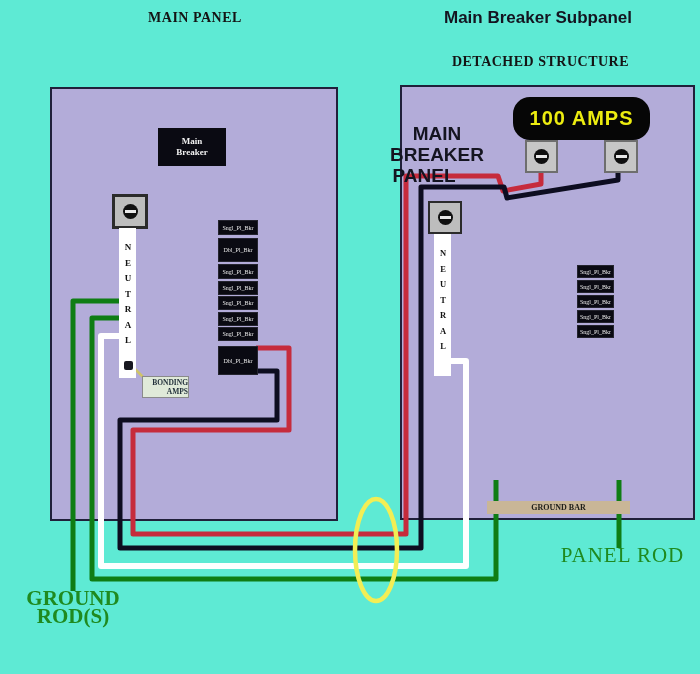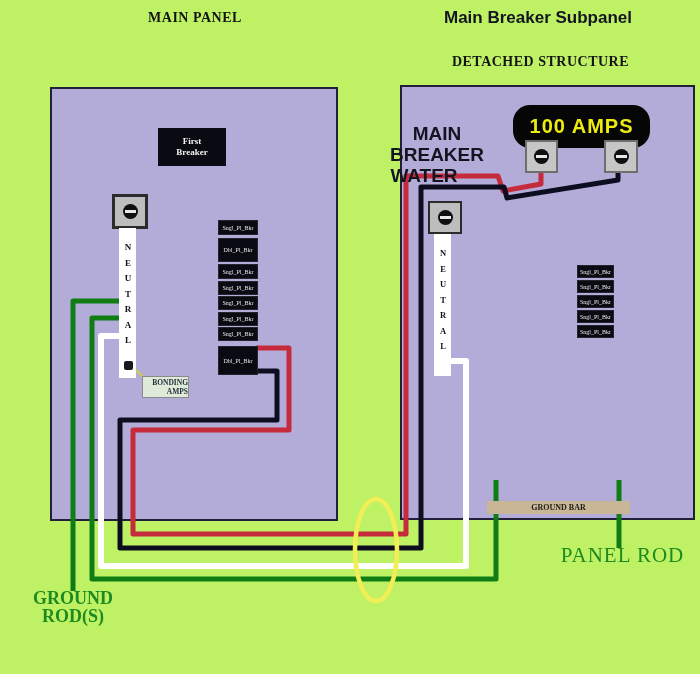--- a/index.html
+++ b/index.html
@@ -72,21 +72,21 @@
   }
   .green-text{color:#1f8a1f;}
   svg{position:absolute;left:0;top:0;}
   .bonding-screw-dot{
     position:absolute;width:9px;height:9px;border-radius:2px;background:#17171f;
   }
 </style>
 </head>
 <body>
 
-<div id="stage" style="background-color: #bef264;">
+<div id="stage" style="background-color: #5eead4;">
 
   <div class="panel" style="left: 50px; top: 87px; width: 288px; height: 434px; background-color: rgb(179, 172, 217);"></div>
   <div class="panel" style="left: 400px; top: 85px; width: 295px; height: 435px; background-color: rgb(179, 172, 217);"></div>
 
   <svg width="700" height="674" viewBox="0 0 700 674">
     <polyline points="256,348 289,348 289,430 133,430 133,534 406,534 406,176 498,176 503,191 541,184 541,169" fill="none" stroke-width="5" stroke-linejoin="round" stroke="#c62b3c"></polyline>
     <polyline points="256,371 277,371 277,420 120,420 120,548 421,548 421,187 504,187 507,198 618,180 618,168" fill="none" stroke-width="5" stroke-linejoin="round" stroke="#0d0d20"></polyline>
     <polyline points="120,336 101,336 101,566 466,566 466,361 450,361" fill="none" stroke-width="6" stroke-linejoin="round" stroke="#ffffff"></polyline>
     <polyline points="120,301 73,301 73,591" fill="none" stroke-width="5" stroke-linejoin="round" stroke="#0f7d14"></polyline>
     <polyline points="120,318 92,318 92,579 496,579 496,480" fill="none" stroke-width="5" stroke-linejoin="round" stroke="#0f7d14"></polyline>
@@ -94,25 +94,25 @@
     <line x1="135" y1="369" x2="147" y2="381" stroke-width="2.5" stroke="#cfc36a"></line>
     <ellipse cx="376" cy="550" rx="21" ry="51" fill="none" stroke-width="4.5" stroke="#f2ee55"></ellipse>
   </svg>
 
   <div class="abs title-serif" style="left:95px;top:10px;width:200px;font-size:14px;letter-spacing:0.5px;">MAIN PANEL</div>
   <div class="abs title-sans" style="left:418px;top:8px;width:240px;font-size:17px;">Main Breaker Subpanel</div>
   <div class="abs title-serif" style="left:418px;top:54px;width:245px;font-size:14px;letter-spacing:0.5px;">DETACHED STRUCTURE</div>
 
   <div class="abs title-sans" style="left:364px;top:123px;width:146px;font-size:19px;line-height:21px;">
     <div>MAIN BREAKER</div>
-    <div style="text-align:center;margin-left:-26px;">WATER</div>
+    <div style="text-align:center;margin-left:-26px;">PANEL</div>
   </div>
 
   <div class="black-box" style="left:158px;top:128px;width:68px;height:38px;font-weight:bold;font-size:9px;line-height:11px;">
-    <div>First</div>
+    <div>Main</div>
     <div>Breaker</div>
   </div>
 
   <div class="terminal" style="left:112px;top:194px;width:36px;height:35px;">
     <div class="screw"></div>
   </div>
 
   <div class="neutral-bar" style="left:119px;top:228px;width:17px;height:150px;"></div>
   <div class="vtext" style="left:123px;top:240px;">NEUTRAL</div>
   <div class="bonding-screw-dot" style="left:124px;top:361px;"></div>
@@ -123,21 +123,21 @@
 
   <div class="bkr" style="top:220px;height:15px;">Sngl_Pl_Bkr</div>
   <div class="bkr" style="top:238px;height:24px;">Dbl_Pl_Bkr</div>
   <div class="bkr" style="top:264px;height:15px;">Sngl_Pl_Bkr</div>
   <div class="bkr" style="top:281px;height:14px;">Sngl_Pl_Bkr</div>
   <div class="bkr" style="top:296px;height:14px;">Sngl_Pl_Bkr</div>
   <div class="bkr" style="top:312px;height:14px;">Sngl_Pl_Bkr</div>
   <div class="bkr" style="top:327px;height:14px;">Sngl_Pl_Bkr</div>
   <div class="bkr" style="top:346px;height:29px;">Dbl_Pl_Bkr</div>
 
-  <div class="amps-box" style="left:513px;top:97px;width:137px;height:43px;margin-top:8px;">
+  <div class="amps-box" style="left:513px;top:97px;width:137px;height:43px;">
     <span style="color: rgb(236, 236, 16);">100 AMPS</span>
   </div>
 
   <div class="terminal light" style="left:525px;top:140px;width:33px;height:33px;">
     <div class="screw"></div>
   </div>
   <div class="terminal light" style="left:604px;top:140px;width:34px;height:33px;">
     <div class="screw"></div>
   </div>
 
@@ -151,17 +151,17 @@
   <div class="bkr bkr-r" style="top:265px;height:13px;">Sngl_Pl_Bkr</div>
   <div class="bkr bkr-r" style="top:280px;height:13px;">Sngl_Pl_Bkr</div>
   <div class="bkr bkr-r" style="top:295px;height:13px;">Sngl_Pl_Bkr</div>
   <div class="bkr bkr-r" style="top:310px;height:13px;">Sngl_Pl_Bkr</div>
   <div class="bkr bkr-r" style="top:325px;height:13px;">Sngl_Pl_Bkr</div>
 
   <div class="ground-bar" style="left: 487px; top: 468px; width: 143px; height: 13px; background-color: rgb(201, 182, 151); margin-top: 33px;">GROUND BAR</div>
 
   <div class="abs title-serif green-text" style="left: 550px; top: 543px; width: 145px; font-size: 21px; font-weight: normal; letter-spacing: 1px; color: rgb(31, 138, 31);">PANEL ROD</div>
 
-  <div class="abs title-serif green-text" style="left: 0px; top: 589px; width: 146px; font-size: 18px; line-height: 18px; color: rgb(31, 138, 31);">
+  <div class="abs title-serif green-text" style="left: 0px; top: 589px; width: 146px; font-size: 21px; line-height: 18px; color: rgb(31, 138, 31);">
     <div>GROUND ROD(S)</div>
   </div>
 
 </div>
 
 </body></html>

